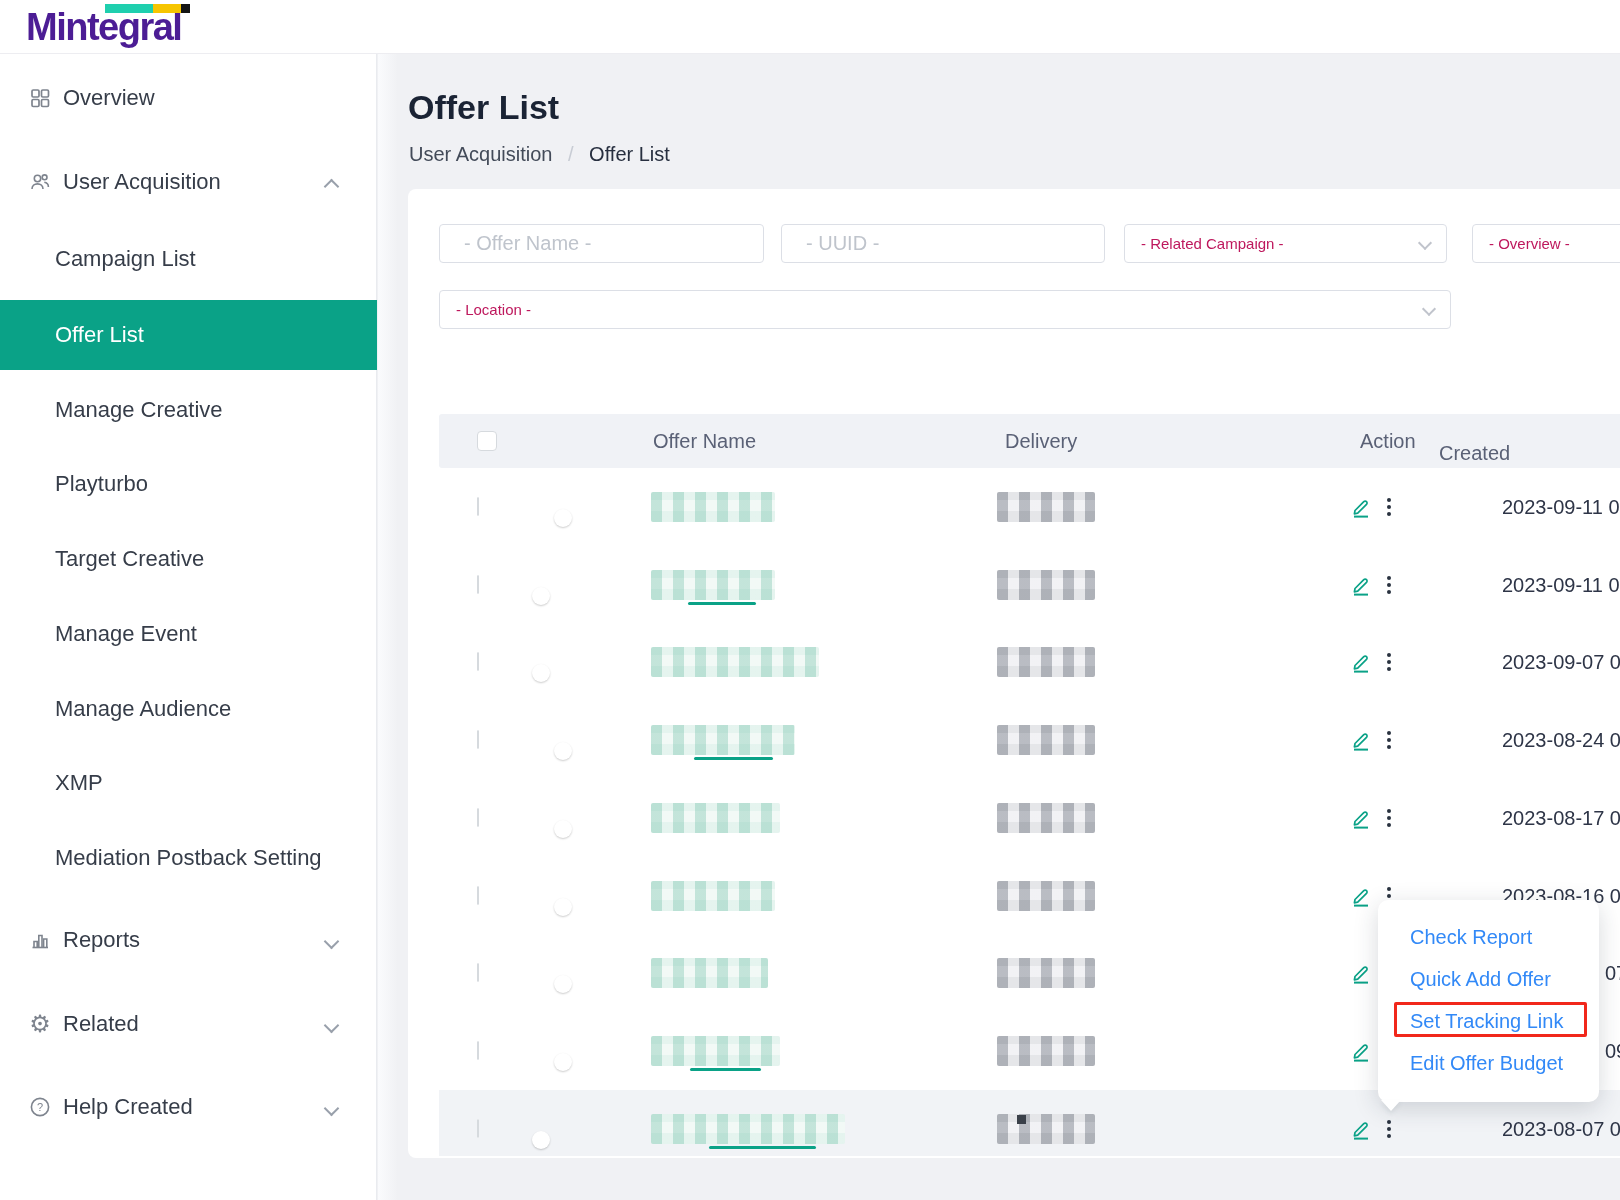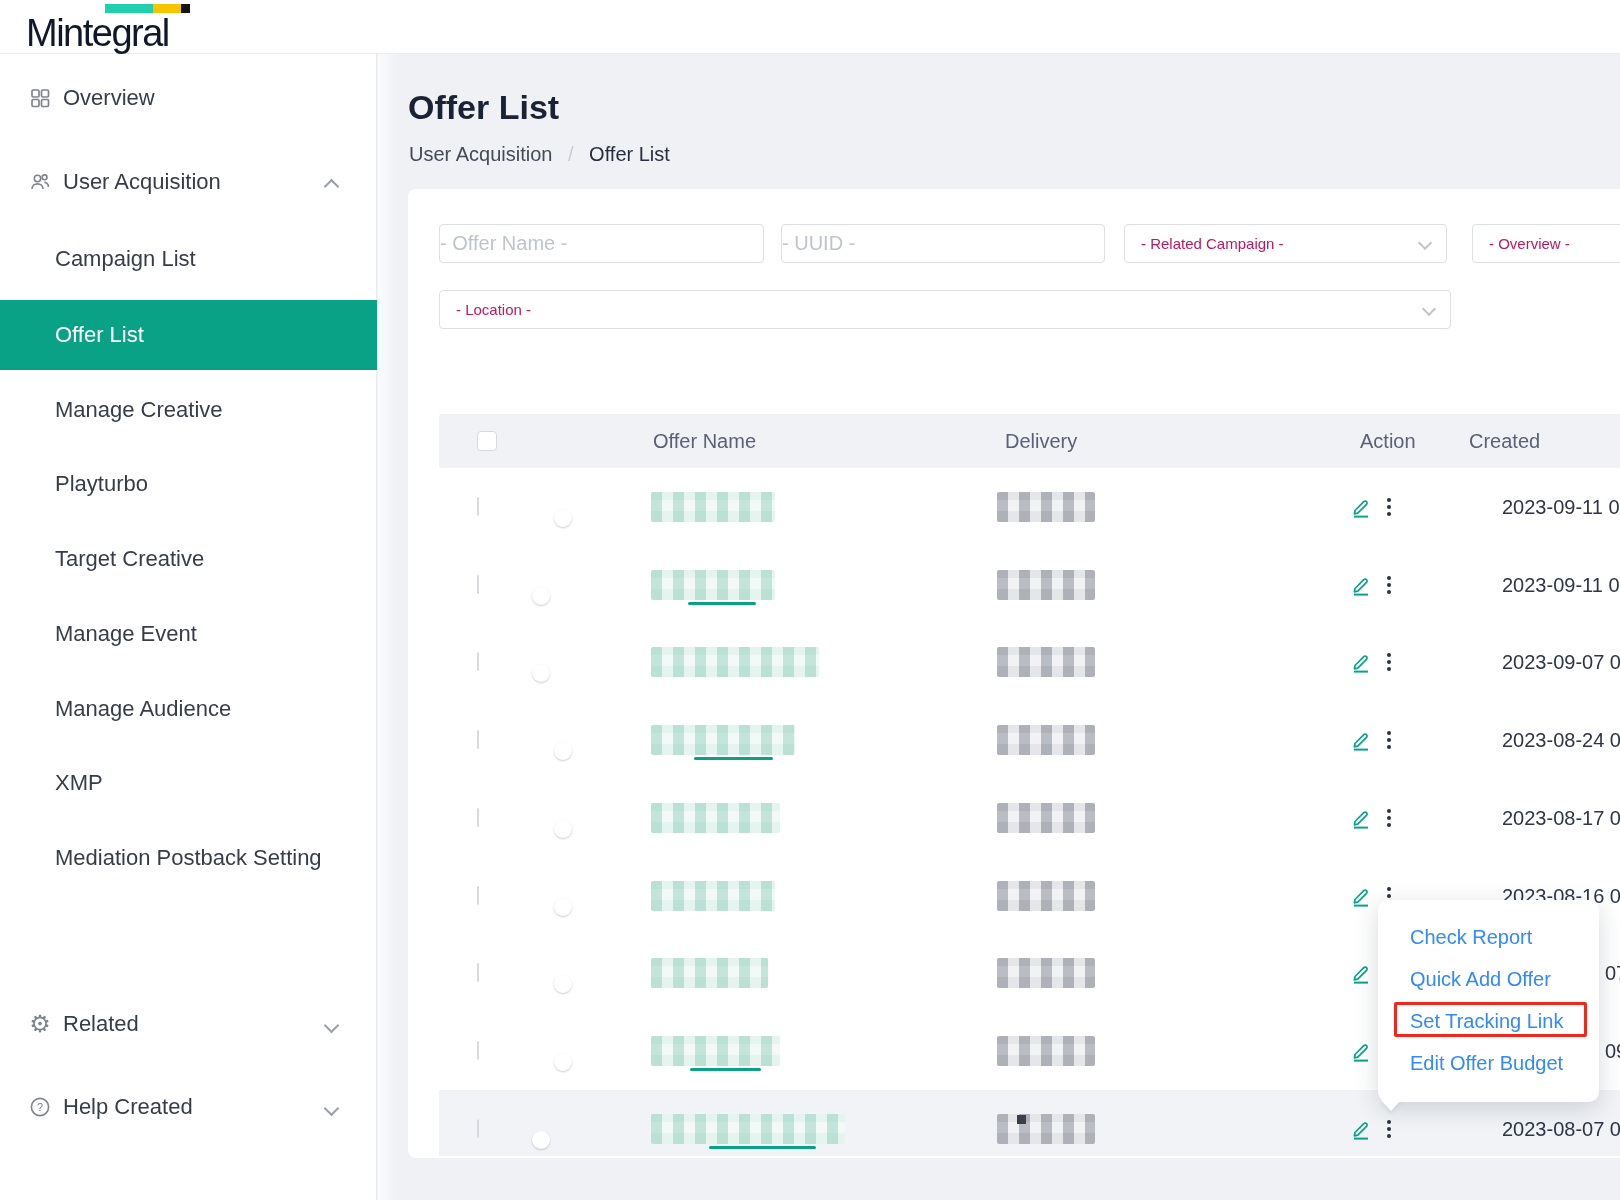--- a/index.html
+++ b/index.html
@@ -1,21 +1,21 @@
 <!DOCTYPE html>
 <html><head>
 <meta charset="utf-8">
 <style>
   * { margin:0; padding:0; box-sizing:border-box; }
   html,body { width:1620px; height:1200px; overflow:hidden; }
   body { position:relative; background:#f0f1f4; font-family:"Liberation Sans", sans-serif; color:#363d49; }
 
   
   .topbar { position:absolute; left:0; top:0; width:1620px; height:54px; background:#fff; border-bottom:1px solid #ededf1; z-index:5; }
-  .logo { position:absolute; left:26px; top:12px; font-size:38px; font-weight:400; letter-spacing:-1.5px; color:#0f172a; }
+  .logo { position:absolute; left:26px; top:6px; font-size:38px; font-weight:700; letter-spacing:-1.5px; color:#4c1d95; }
   .logo-bars { position:absolute; left:105px; top:4px; display:flex; height:9px; }
   .logo-bars .b1 { width:48px; background:#1fcfae; }
   .logo-bars .b2 { width:28px; background:#f6c500; }
   .logo-bars .b3 { width:9px;  background:#141414; }
 
   
   .sidebar { position:absolute; left:0; top:54px; width:377px; height:1146px; background:#fff; border-right:1px solid #e9ebef; z-index:4; }
   .gutter { position:absolute; left:378px; top:54px; width:20px; height:1146px; background:linear-gradient(90deg,#fafbfd,rgba(240,241,244,0)); }
   .side-item { position:absolute; left:0; width:377px; height:70px; display:flex; align-items:center; cursor:pointer; font-size:22px; color:#363d49; }
   .side-item .icon { position:absolute; left:29px; width:22px; height:22px; display:flex; align-items:center; justify-content:center; color:#7e848e; }
@@ -33,21 +33,21 @@
   .page-title { position:absolute; left:408px; top:88px; font-size:34px; font-weight:600; color:#1a2334; }
   .breadcrumb { position:absolute; left:409px; top:143px; font-size:20px; }
   .breadcrumb .bc-link { color:#434b59; cursor:pointer; }
   .breadcrumb .bc-sep { color:#c8ccd4; padding:0 10px; }
   .breadcrumb .bc-cur { color:#272f3f; }
 
   
   .card { position:absolute; left:408px; top:189px; width:1262px; height:969px; background:#fff; border-radius:8px; overflow:hidden; }
 
   
-  .f-in { position:absolute; height:39px; border:1px solid #dcdfe6; border-radius:4px; background:#fff; font-size:20px; color:#4a5160; padding:0 0; font-family:"Liberation Sans", sans-serif; }
+  .f-in { position:absolute; height:39px; border:1px solid #dcdfe6; border-radius:4px; background:#fff; font-size:20px; color:#4a5160; padding:0 24px; font-family:"Liberation Sans", sans-serif; }
   .f-in::placeholder { color:#bfc4cc; opacity:1; }
   .f-sel { position:absolute; height:39px; border:1px solid #dcdfe6; border-radius:4px; background:#fff; display:flex; align-items:center; padding:0 16px; cursor:pointer; }
   .f-sel .ph { font-size:15px; color:#be185d; }
   .f-sel .sel-chev { position:absolute; right:14px; top:13px; width:12px; height:12px; }
   .f-sel .sel-chev::before { content:""; position:absolute; width:8px; height:8px; border-left:2px solid #c0c4cc; border-bottom:2px solid #c0c4cc; transform:rotate(-45deg); }
 
   
   .table { position:absolute; left:31px; top:225px; width:1231px; }
   .thead { position:relative; height:54px; background:#f0f2f6; border-radius:3px; }
   .th { position:absolute; top:0; height:54px; display:flex; align-items:center; font-size:20px; color:#5a6176; }
@@ -145,20 +145,32 @@
     </div>
     <div class="side-item sub" style="top: 620px;">
       <span class="lbl">Manage Audience</span>
     </div>
     <div class="side-item sub" style="top: 694px;">
       <span class="lbl">XMP</span>
     </div>
     <div class="side-item sub" style="top: 769px;">
       <span class="lbl">Mediation Postback Setting</span>
     </div>
+    <div class="side-item top" style="top: 851px;">
+      <span class="icon">
+        <svg width="22" height="22" viewBox="0 0 22 22" fill="none" stroke-width="1.6" stroke="#7e848e">
+          <path d="M3.5 18.5h15.5"></path>
+          <path d="M5 18v-5.5h3.2V18"></path>
+          <path d="M9.8 18V6.5H13V18"></path>
+          <path d="M14.6 18v-8h3.2v8"></path>
+        </svg>
+      </span>
+      <span class="lbl">Reports</span>
+      <span class="chev down"></span>
+    </div>
     <div class="side-item top" style="top: 935px;">
       <span class="icon">
         <span class="gear-glyph">⚙</span>
       </span>
       <span class="lbl">Related</span>
       <span class="chev down"></span>
     </div>
     <div class="side-item top" style="top: 1018px;">
       <span class="icon">
         <svg width="22" height="22" viewBox="0 0 22 22" fill="none" stroke-width="1.6" stroke="#7e848e">
@@ -194,21 +206,21 @@
   </div>
 
   <div class="table">
     <div class="thead">
       <div class="th" style="left:38px;">
           <span class="checkbox"></span>
         </div>
       <div class="th" style="left:214px;">Offer Name</div>
       <div class="th" style="left:566px;">Delivery</div>
       <div class="th" style="left:903px;margin-left:18px;">Action</div>
-      <div class="th" style="left:1030px;">Created</div>
+      <div class="th" style="left:1000px;margin-top:12px;">Created</div>
     </div>
     <div id="tbody">
   <div class="row">
     <div class="c cc" style="left:38px;"><span class="checkbox"></span></div>
     <div class="c cc" style="left:113px;"><span class="toggle off"><span class="knob"></span></span></div>
     <div class="c cc mosaic name-m" style="left: 212px; width: 124px;"></div>
     <div class="c cc mosaic gray" style="left:558px;"></div>
     <div class="c cc act-edit" style="left:911px;">
       <svg width="22" height="22" viewBox="0 0 22 22">
         <path d="M5 14.5 L13.8 5.7 a1.9 1.9 0 0 1 2.7 2.7 L7.7 17.2 L4.4 17.8 Z" fill="none" stroke="#0aa287" stroke-width="1.7" stroke-linejoin="round"></path>

